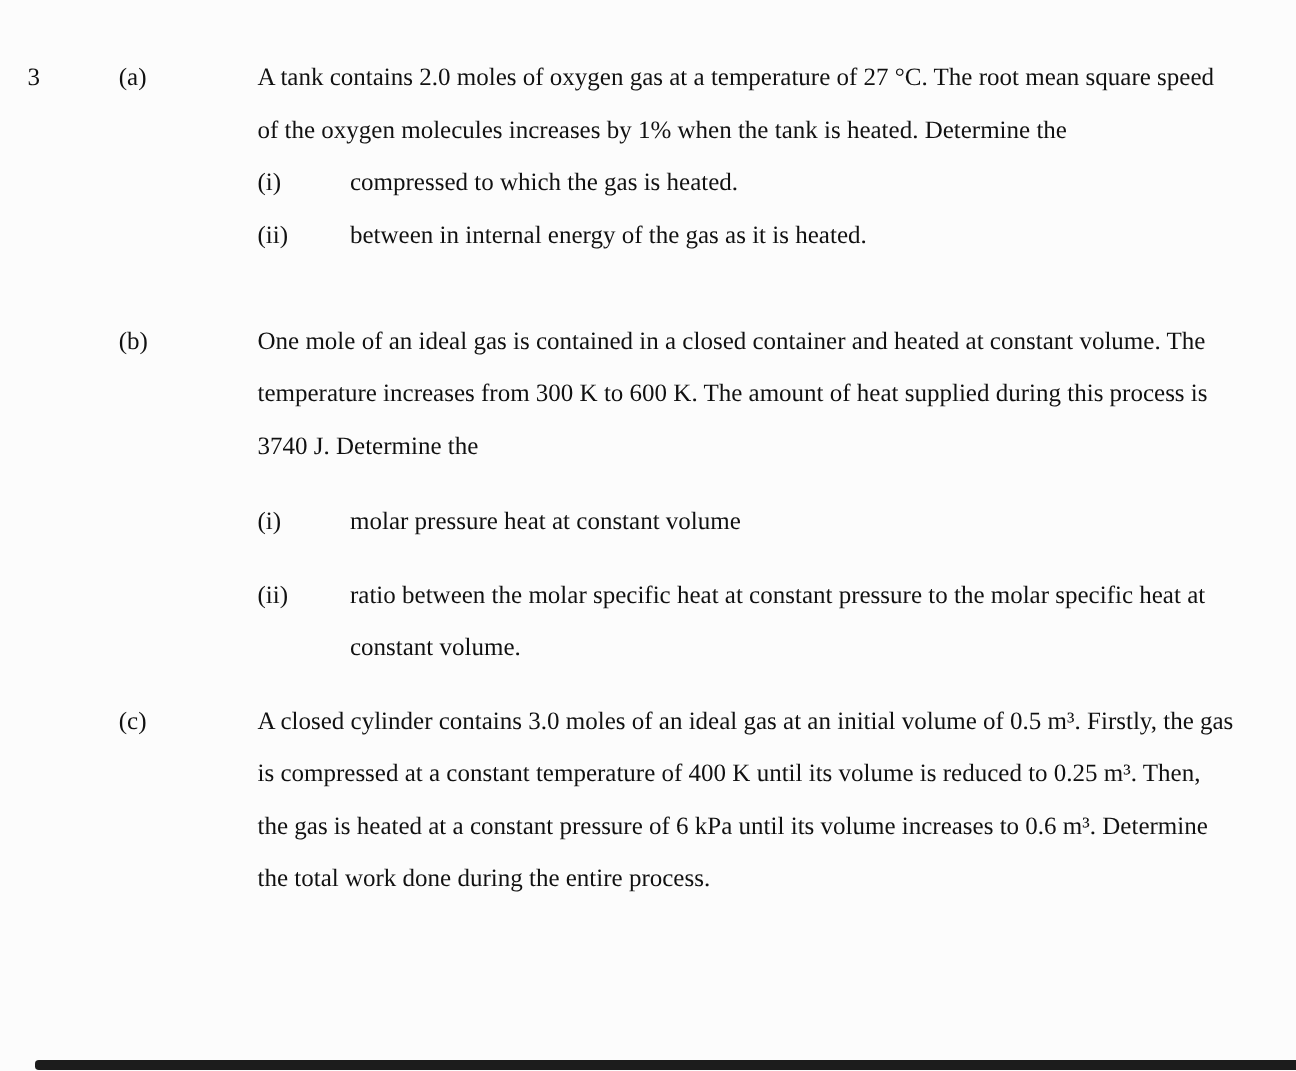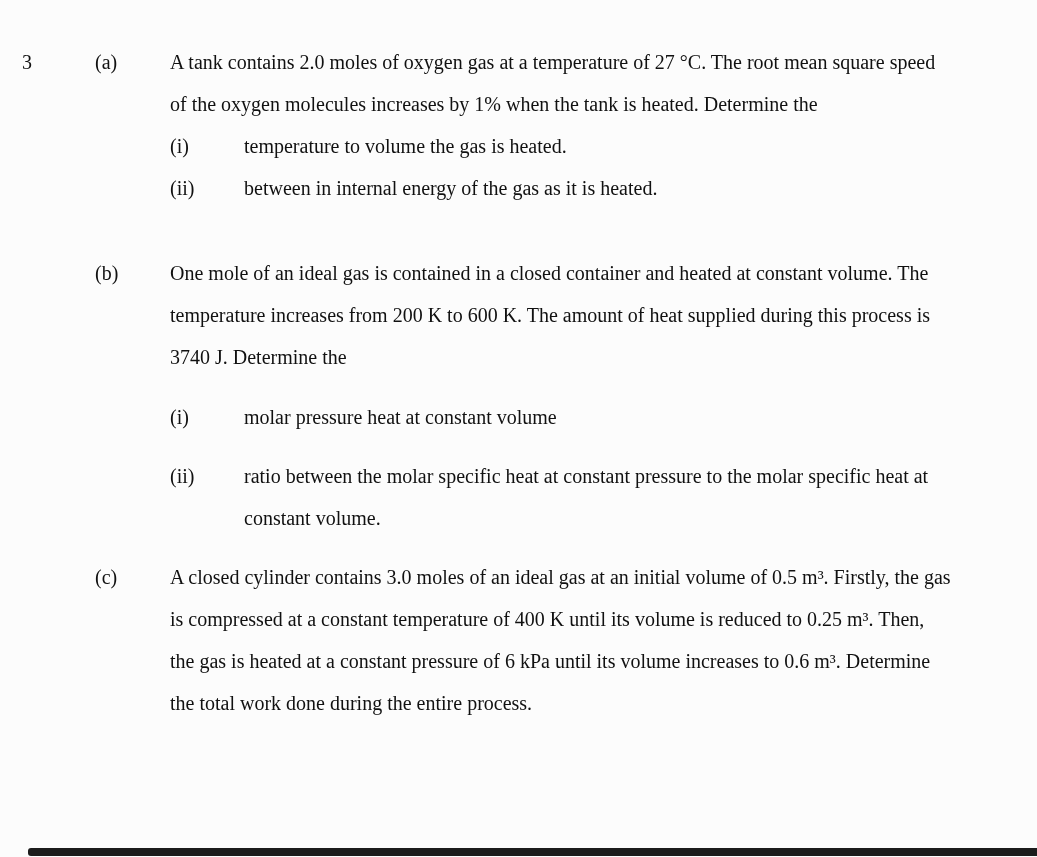--- a/index.html
+++ b/index.html
@@ -19,21 +19,21 @@
     background: #fcfcfc;
   }
   .content {
     padding-top: 41px;
     font-size: 20px;
     line-height: 42px;
   }
   .part { display: flex; align-items: flex-start; }
   .qnum-col  { flex: none; width: 95px; padding-left: 22px; }
   .plabel-col { flex: none; width: 75px; }
-  .ptext-col { flex: none; width: 782px; }
+  .ptext-col { flex: none; width: 782px; margin-left: 36px; }
   .part-text { text-align: left; }
   .subpart { display: flex; align-items: flex-start; }
   .slabel-col { flex: none; width: 74px; }
   .stext-col { flex: 1; }
   .part-b { margin-top: 43px; }
   .part-c { margin-top: 17px; }
   .sub-gap-lg { margin-top: 18px; }
   .sub-gap-md { margin-top: 17px; }
   .edge-strip {
     position: absolute;
@@ -51,34 +51,34 @@
 <div class="page">
   <div class="content">
 
     <div class="part part-a">
       <div class="qnum-col">3</div>
       <div class="plabel-col">(a)</div>
       <div class="ptext-col">
         <div class="part-text">A tank contains 2.0 moles of oxygen gas at a temperature of 27 °C. The root mean square speed of the oxygen molecules increases by 1% when the tank is heated. Determine the</div>
         <div class="subpart">
           <div class="slabel-col">(i)</div>
-          <div class="stext-col">temperature to volume the gas is heated.</div>
+          <div class="stext-col">compressed to which the gas is heated.</div>
         </div>
         <div class="subpart">
           <div class="slabel-col">(ii)</div>
           <div class="stext-col">between in internal energy of the gas as it is heated.</div>
         </div>
       </div>
     </div>
 
     <div class="part part-b">
       <div class="qnum-col"></div>
       <div class="plabel-col">(b)</div>
       <div class="ptext-col">
-        <div class="part-text">One mole of an ideal gas is contained in a closed container and heated at constant volume. The temperature increases from 200 K to 600 K. The amount of heat supplied during this process is 3740 J. Determine the</div>
+        <div class="part-text">One mole of an ideal gas is contained in a closed container and heated at constant volume. The temperature increases from 300 K to 600 K. The amount of heat supplied during this process is 3740 J. Determine the</div>
         <div class="subpart sub-gap-lg">
           <div class="slabel-col">(i)</div>
           <div class="stext-col">molar pressure heat at constant volume</div>
         </div>
         <div class="subpart sub-gap-md">
           <div class="slabel-col">(ii)</div>
           <div class="stext-col">ratio between the molar specific heat at constant pressure to the molar specific heat at constant volume.</div>
         </div>
       </div>
     </div>

